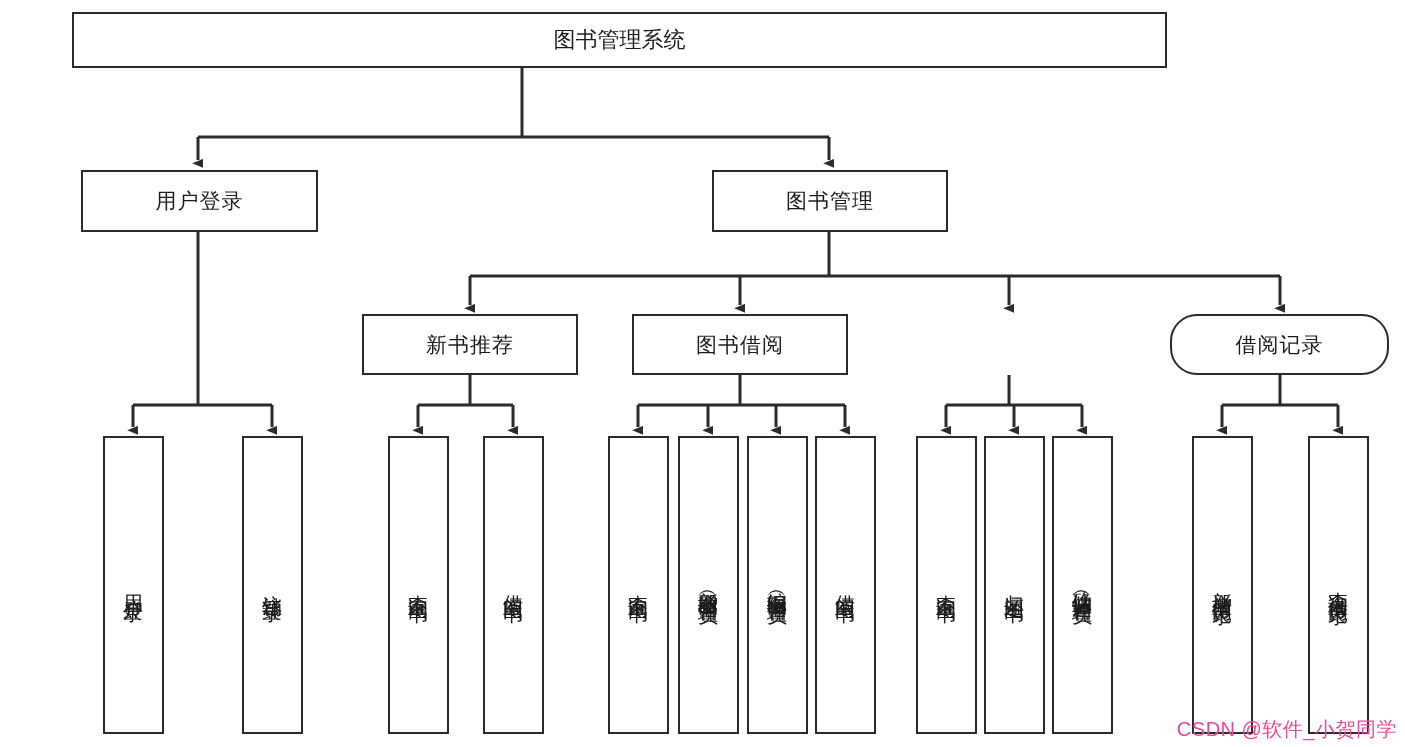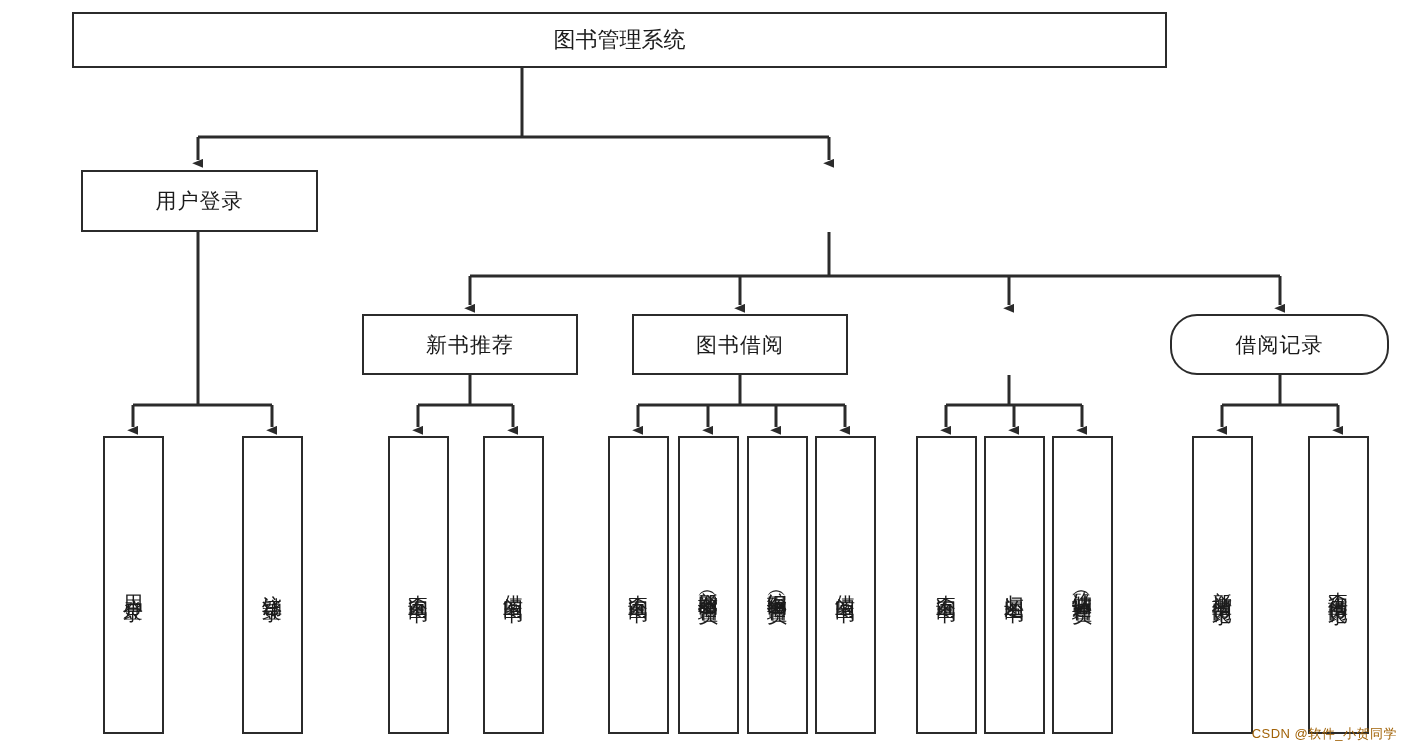--- a/index.html
+++ b/index.html
@@ -9,22 +9,22 @@
   svg.lines{position:absolute;left:0;top:0;width:1405px;height:747px;pointer-events:none;}
   .node{position:absolute;box-sizing:border-box;background:#ffffff;
         border:2.5px solid #2b2b2b;display:flex;align-items:center;
         justify-content:center;color:#1b1b1b;}
   .node.h{font-size:21px;letter-spacing:1px;}
   .node.root{font-size:22px;}
   .node.leaf{font-size:20px;padding:6px 0;}
   .node.leaf .vtext{writing-mode:vertical-rl;text-orientation:upright;
         letter-spacing:3px;line-height:1;white-space:nowrap;}
   .node.leaf.tall .vtext{letter-spacing:2px;}
-  .watermark{position:absolute;right:8px;bottom:4px;font-size:13px;
-        color:#a16207;white-space:nowrap;letter-spacing:0.5px;}
+  .watermark{position:absolute;right:8px;bottom:4px;font-size:20px;
+        color:#ec4899;white-space:nowrap;letter-spacing:0.5px;}
 </style>
 </head>
 <body>
 
 <div id="canvas">
 
   <svg class="lines" viewBox="0 0 1405 747">
     <defs>
       <marker id="arrow" markerWidth="9" markerHeight="11" refX="1.2" refY="5.2" orient="auto" markerUnits="userSpaceOnUse">
         <path d="M0,0 L9,0 L4.5,11 Z" fill="#2b2b2b"></path>
@@ -74,20 +74,23 @@
     </g>
   </svg>
 
   <div class="node root" style="left:32px;top:12px;width:1095px;height:56px;margin-left:40px;">
     <span>图书管理系统</span>
   </div>
 
   <div class="node h" style="left:81px;top:170px;width:237px;height:62px;">
     <span>用户登录</span>
   </div>
+  <div class="node h" style="left:712px;top:170px;width:236px;height:62px;">
+    <span>图书管理</span>
+  </div>
 
   <div class="node h" style="left:632px;top:314px;width:216px;height:61px;">
     <span>图书借阅</span>
   </div>
   <div class="node h" style="left:362px;top:314px;width:216px;height:61px;">
     <span>新书推荐</span>
   </div>
   <div class="node h" style="left:1170px;top:314px;width:219px;height:61px;border-radius:27px;">
     <span>借阅记录</span>
   </div>

